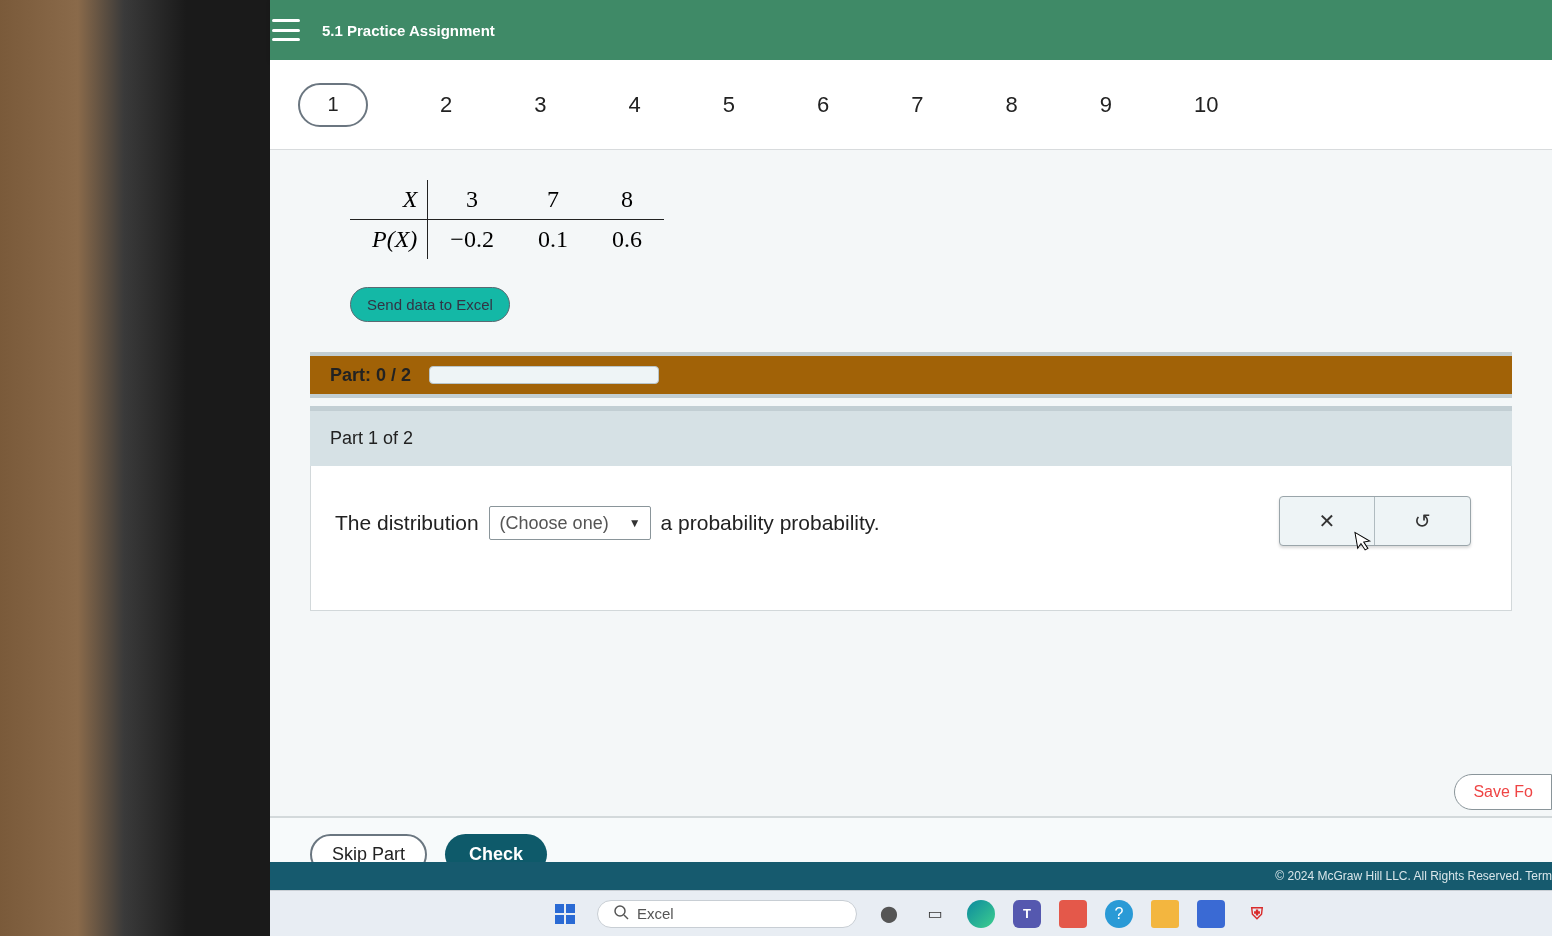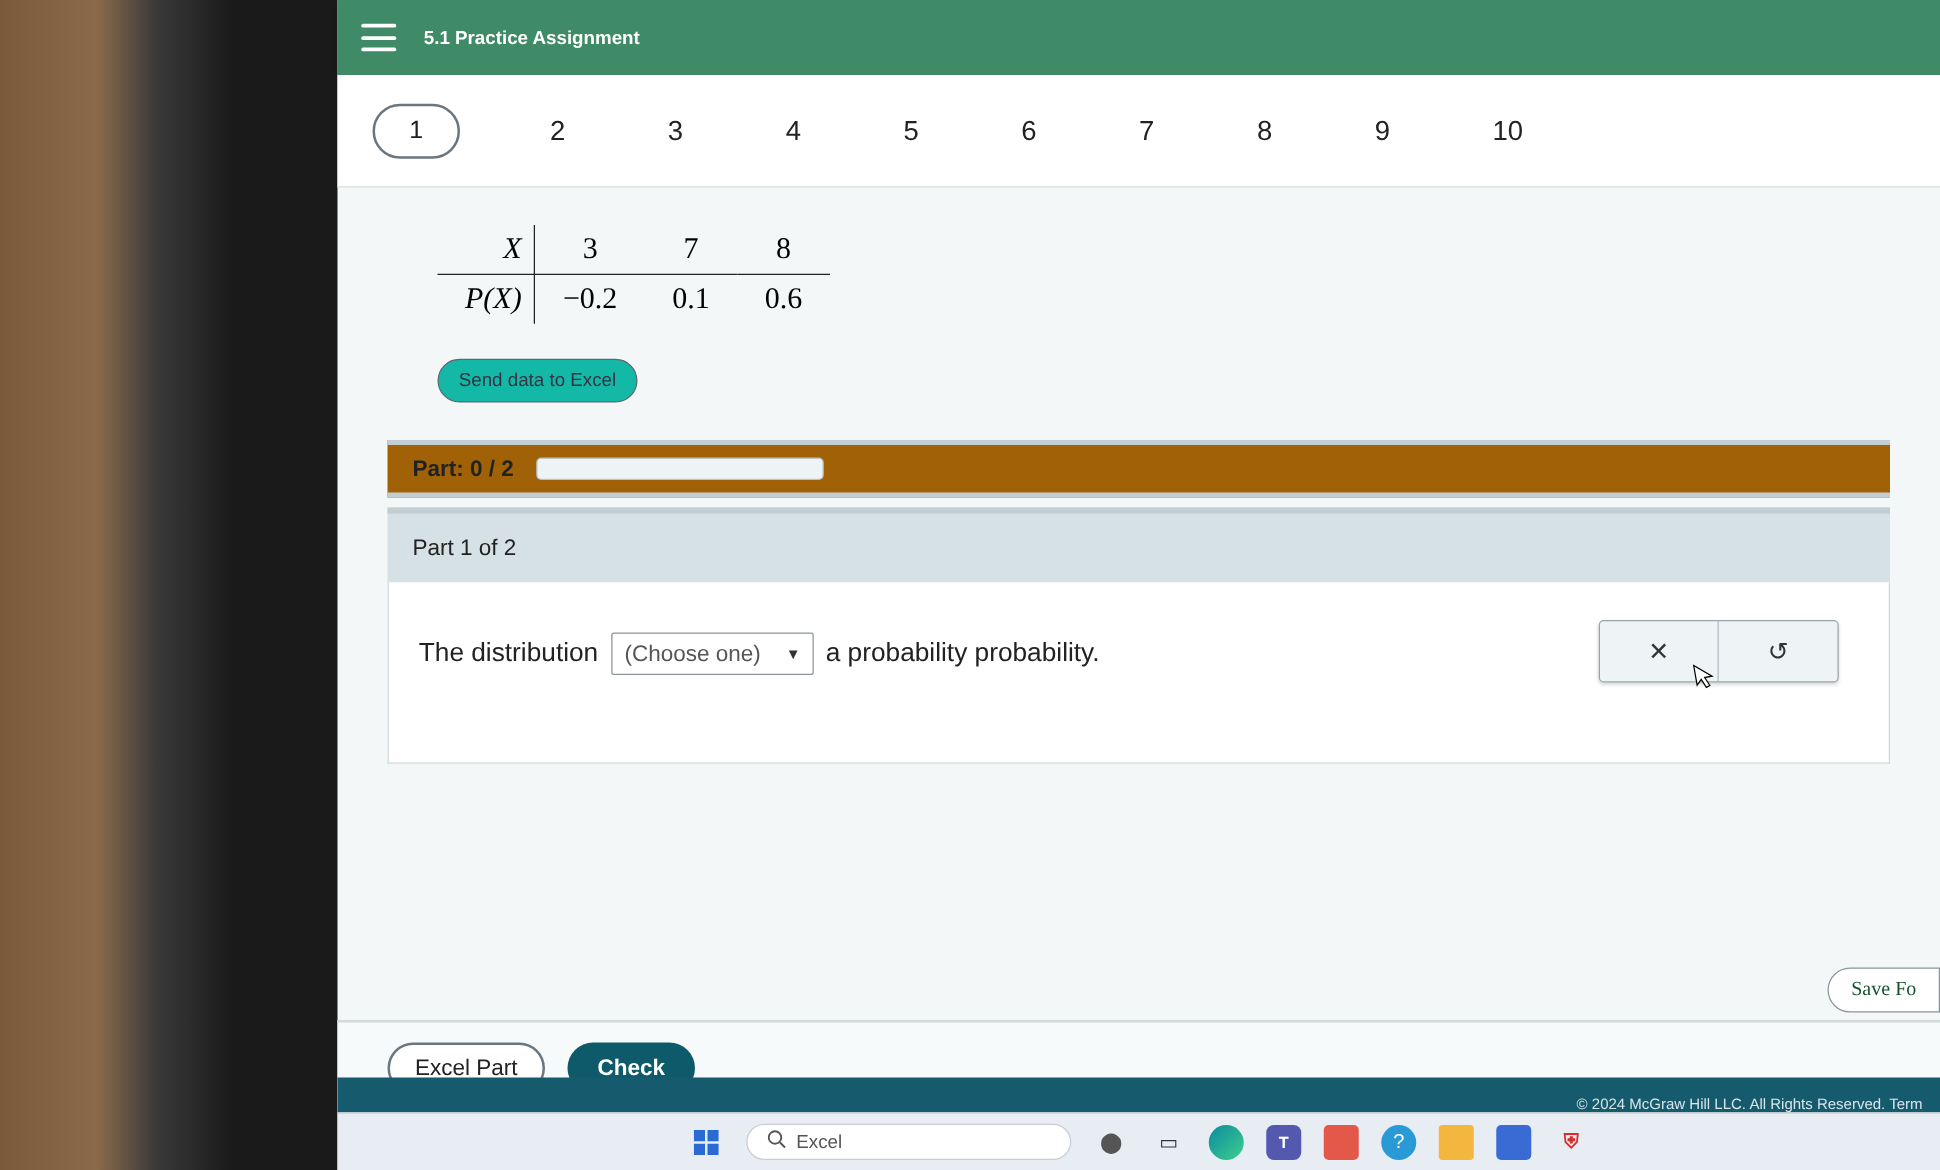--- a/index.html
+++ b/index.html
@@ -1,19 +1,19 @@
 <!DOCTYPE html>
 <html><head>
 <meta charset="utf-8">
 <style>
   * { box-sizing: border-box; margin: 0; padding: 0; }
   html, body { width: 1552px; height: 936px; font-family: Arial, Helvetica, sans-serif; background:#2a2a2a; overflow:hidden;}
   .photo-frame { position:absolute; left:0; top:0; width:1552px; height:936px; background:linear-gradient(90deg,#7a5a3a 0%, #8a6a4a 5%, #3a3a3a 8%, #1a1a1a 12%, #1a1a1a 18%, #e8eef0 18%);}
   .screen { position:absolute; left:270px; top:0; right:0; bottom:0; background:#f4f7f8; }
-  .topbar { position:absolute; left:0; top:0; right:0; height:60px; background:#3f8a67; color:#fff; display:flex; align-items:center; padding:0 19px; box-shadow:0 2px 4px rgba(0,0,0,.15);}
+  .topbar { position:absolute; left:0; top:0; right:0; height:60px; background:#3f8a67; color:#fff; display:flex; align-items:center; padding:0 2px; box-shadow:0 2px 4px rgba(0,0,0,.15);}
   .menu-icon { width:28px; height:22px; display:flex; flex-direction:column; justify-content:space-between; margin-right:22px; cursor:pointer;}
   .menu-icon span{ display:block; height:3px; background:#fff; border-radius:2px;}
   .topbar .titles { display:flex; flex-direction:column; gap:4px;}
   .topbar .line1{ font-size:15px; font-weight:600;}
   .topbar .line2{ font-size:15px; font-weight:600;}
   .topbar .line2 .sep{ margin:0 6px; opacity:.9;}
   .qnav { position:absolute; left:0; top:60px; right:0; height:90px; background:#ffffff; border-bottom:1px solid #d8dbdd; display:flex; align-items:center; padding-left:28px; gap:62px;}
   .qnav .pill { min-width:70px; height:44px; border:2px solid #6b7680; border-radius:22px; display:flex; align-items:center; justify-content:center; font-size:20px; color:#222; cursor:pointer; background:#fff;}
   .qnav .num { font-size:22px; color:#222; cursor:pointer; padding:6px 10px;}
   .content { position:absolute; left:0; top:150px; right:0; bottom:120px; padding:30px 40px 20px 40px; overflow:hidden;}
@@ -32,22 +32,22 @@
   .answer-area { background:#fff; border:1px solid #d2d8da; border-top:none; padding:40px 24px 70px 24px; display:flex; align-items:center; gap:10px; font-size:21px; color:#222; position:relative;}
   .answer-area select{ font-size:18px; padding:6px 40px 6px 10px; border:1px solid #8a959a; background:#fff; color:#555; appearance:none; -webkit-appearance:none; border-radius:2px;}
   .select-wrap{ position:relative; display:inline-block;}
   .select-wrap::after{ content:"▼"; font-size:12px; position:absolute; right:10px; top:50%; transform:translateY(-50%); color:#333; pointer-events:none;}
   .ctrl-group{ position:absolute; right:40px; top:30px; display:flex; border:1px solid #9aa5aa; border-radius:4px; background:#eef4f6; box-shadow:0 2px 3px rgba(0,0,0,.15);}
   .ctrl-group button{ width:95px; height:48px; border:none; background:transparent; font-size:20px; color:#333; cursor:pointer; display:flex; align-items:center; justify-content:center;}
   .ctrl-group button:first-child{ border-right:1px solid #b0bbc0;}
   .bottom-bar { position:absolute; left:0; right:0; bottom:46px; height:74px; background:#f7fafb; border-top:2px solid #d3d9db; display:flex; align-items:center; padding:0 40px; gap:18px;}
   .bottom-bar .skip{ border:2px solid #6a7680; background:#fff; color:#222; font-size:18px; padding:8px 20px; border-radius:24px; cursor:pointer;}
   .bottom-bar .check{ border:none; background:#0e5a6a; color:#fff; font-size:18px; font-weight:600; padding:10px 24px; border-radius:24px; cursor:pointer;}
-  .bottom-bar .save{ position:absolute; right:0; top:-44px; border:1.5px solid #8a959a; background:#fff; color:#14532d; font-size:16px; padding:8px 18px 8px 18px; border-radius:20px 0 0 20px; cursor:pointer;font-family:Liberation Serif, serif;}
-  .teal-strip{ position:absolute; left:0; right:0; height:28px; bottom:46px; background:#165a6e; display:flex; align-items:flex-end; justify-content:flex-end; padding-right:14px;}
+  .bottom-bar .save{ position:absolute; right:0; top:-44px; border:1.5px solid #8a959a; background:#fff; color:#ef4444; font-size:16px; padding:8px 18px 8px 18px; border-radius:20px 0 0 20px; cursor:pointer;}
+  .teal-strip{ position:absolute; left:0; right:0; height:28px; bottom:46px; background:#165a6e; display:flex; align-items:center; justify-content:flex-end; }
   .teal-strip span{ color:#d9e6ea; font-size:12px;}
   .taskbar { position:absolute; left:0; right:0; bottom:0; height:46px; background:#e8edf3; border-top:1px solid #c8ced4; display:flex; align-items:center; justify-content:center; gap:18px;}
   .taskbar .search{ display:flex; align-items:center; gap:8px; background:#fff; border:1px solid #c8ced4; border-radius:20px; padding:4px 16px; width:260px; color:#555; font-size:15px;}
   .taskbar .ticon{ width:28px; height:28px; border-radius:6px; display:flex; align-items:center; justify-content:center; font-size:16px; cursor:pointer;}
   .win{ color:#2a6ad4;}
   .cursor-icon{ position:absolute; right:180px; top:380px; font-size:18px; color:#222; transform:rotate(-10deg);}
 </style>
 </head>
 <body>
 
@@ -128,21 +128,21 @@
       </div>
 
       <div class="cursor-icon">
         <svg width="16" height="22" viewBox="0 0 16 22">
             <path d="M1 1 L1 17 L5 13 L8 20 L11 19 L8 12 L14 12 Z" fill="#fff" stroke="#000" stroke-width="1"></path>
           </svg>
       </div>
     </div>
 
     <div class="bottom-bar">
-      <button class="skip">Excel Part</button>
+      <button class="skip">Skip Part</button>
       <button class="check">Check</button>
       <button class="save">Save Fo</button>
     </div>
 
     <div class="teal-strip">
       <span>© 2024 McGraw Hill LLC. All Rights Reserved.   Term</span>
     </div>
 
     <div class="taskbar">
       <div class="ticon win">

